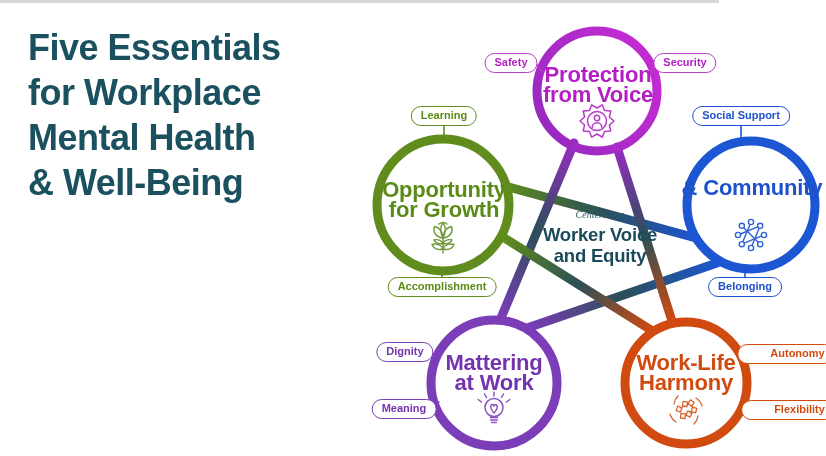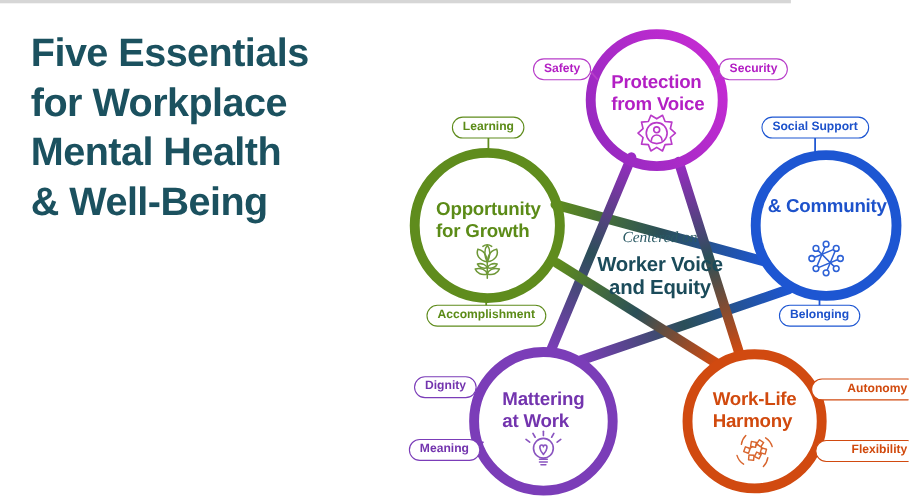--- a/index.html
+++ b/index.html
@@ -19,30 +19,30 @@
   .knot-svg{position:absolute;left:0;top:0;width:826px;height:456px;}
 
   .page-title{
     position:absolute;left:28px;top:22px;width:340px;
     color:#1b515f;font-weight:bold;font-size:36px;line-height:45px;
     letter-spacing:-0.5px;
   }
 
   .petal-title{
     position:absolute;transform:translateX(-50%);
-    font-weight:bold;font-size:17px;line-height:20px;
+    text-align:center;font-weight:bold;font-size:22px;line-height:20px;
     letter-spacing:-0.2px;white-space:nowrap;
   }
   .center-label{
     position:absolute;left:600px;top:206px;transform:translateX(-50%);
     text-align:center;white-space:nowrap;
   }
   .center-eyebrow{
     font-family:"Liberation Serif", serif;font-style:italic;
-    font-size:14px;color:#2b5a64;margin-bottom:4px;
+    font-size:10px;color:#2b5a64;margin-bottom:4px;
   }
   .center-main{
     color:#1b4b5a;font-weight:bold;font-size:18.5px;line-height:21px;
     letter-spacing:-0.2px;
     text-align:center;
   }
 
   .pill{
     position:absolute;transform:translate(-50%,-50%);
     background:#ffffff;border:1.5px solid;border-radius:11px;

